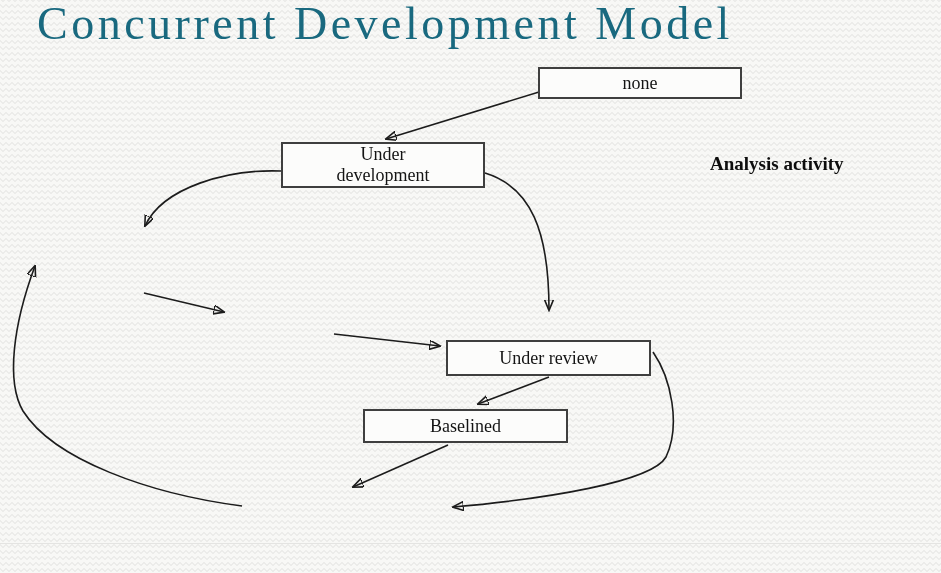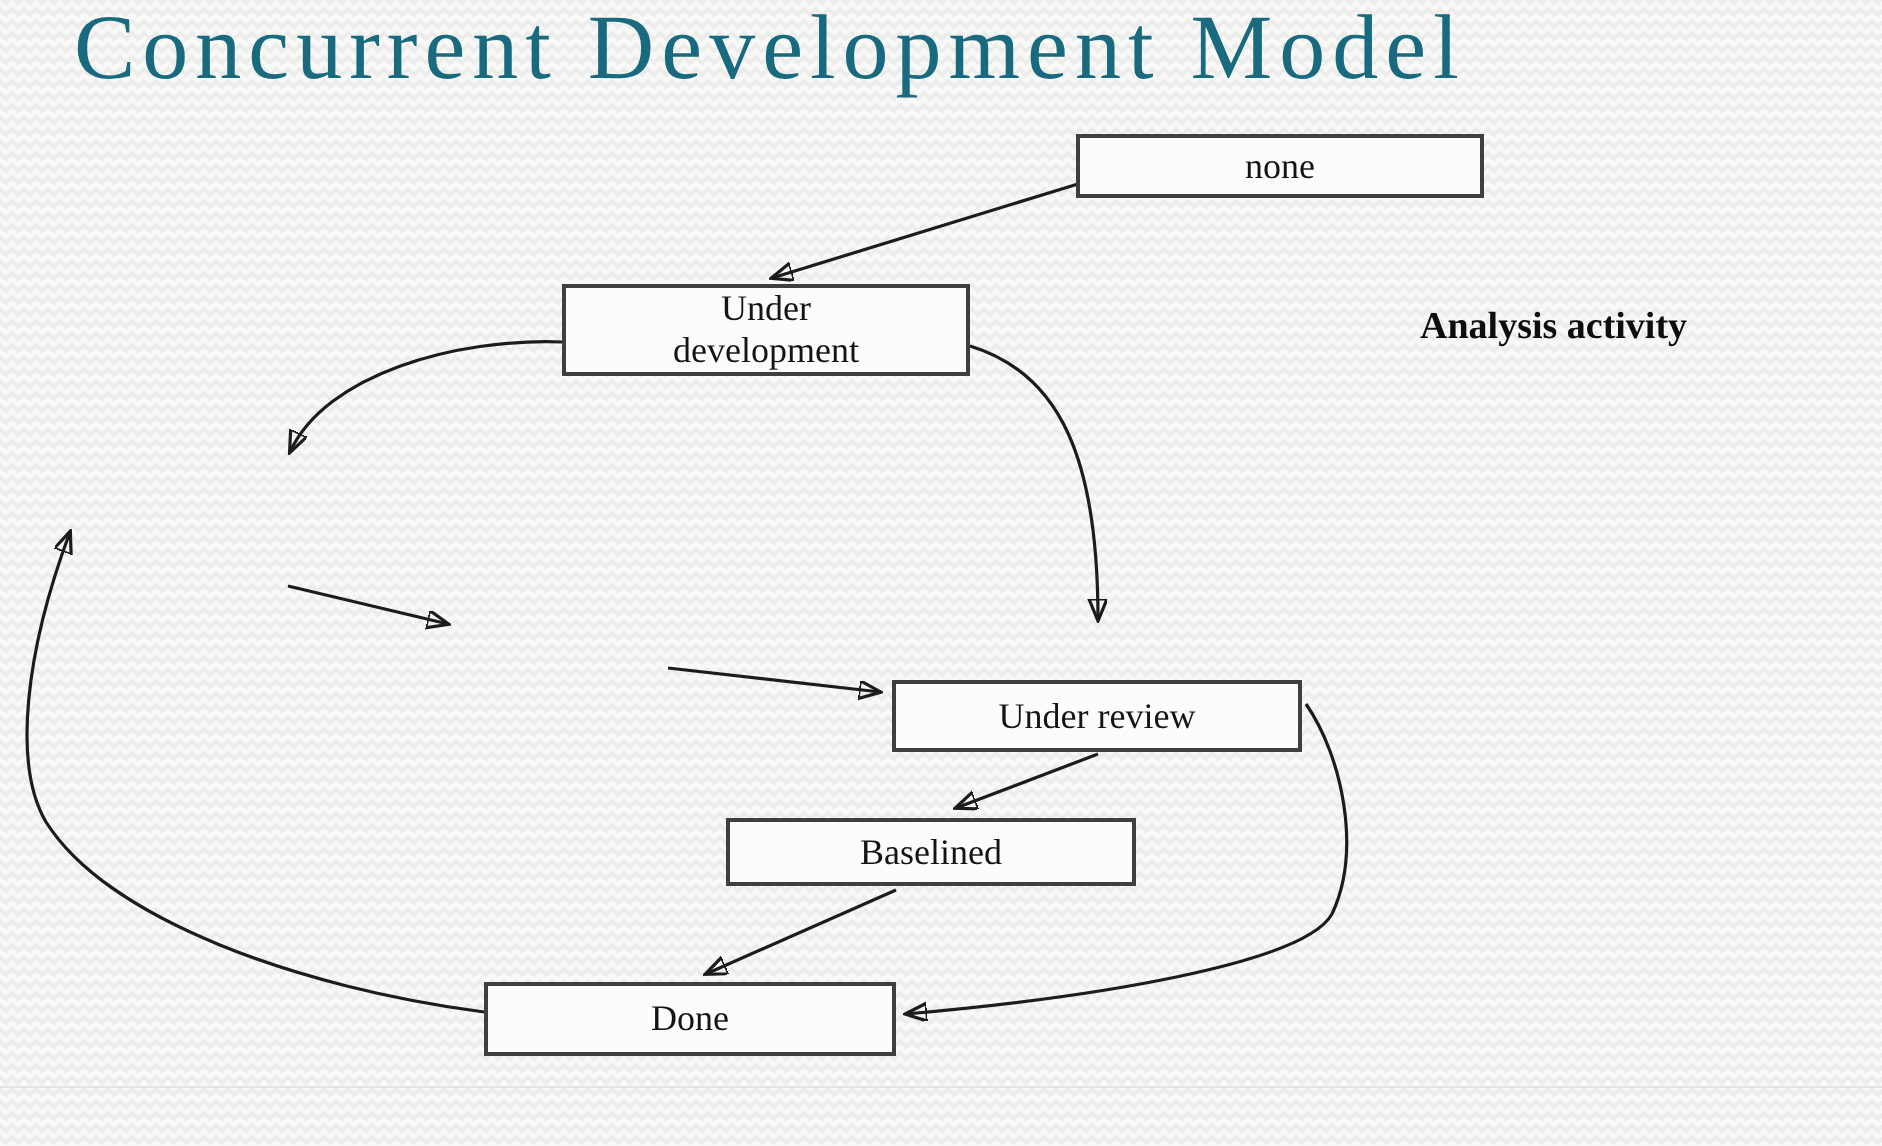--- a/index.html
+++ b/index.html
@@ -80,19 +80,18 @@
 
   <div class="node node-under-development">Under
 development</div>
 
 
 
   <div class="node node-under-review">Under review</div>
 
   <div class="node node-baselined">Baselined</div>
 
-  <div class="node node-done">Done</div>
 
   <div class="activity-label">Analysis activity</div>
 
   <div class="seam"></div>
 
 </div>
 
 </body></html>

